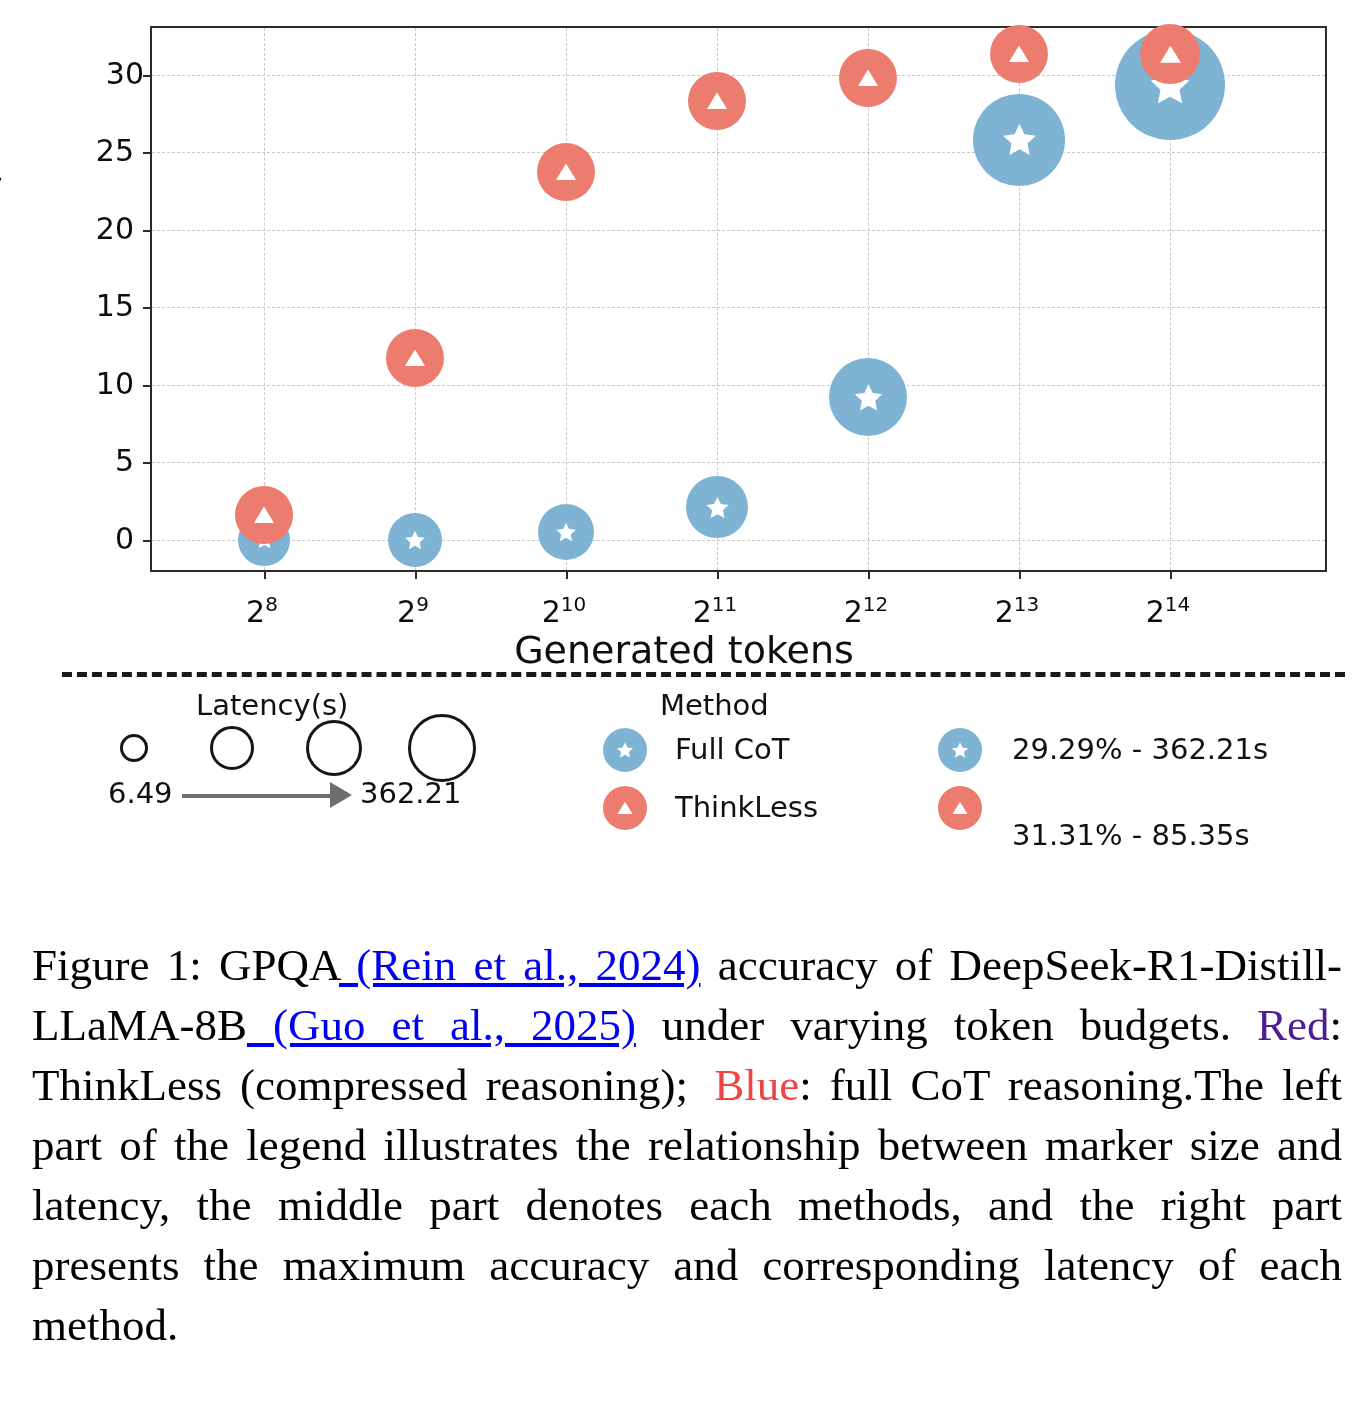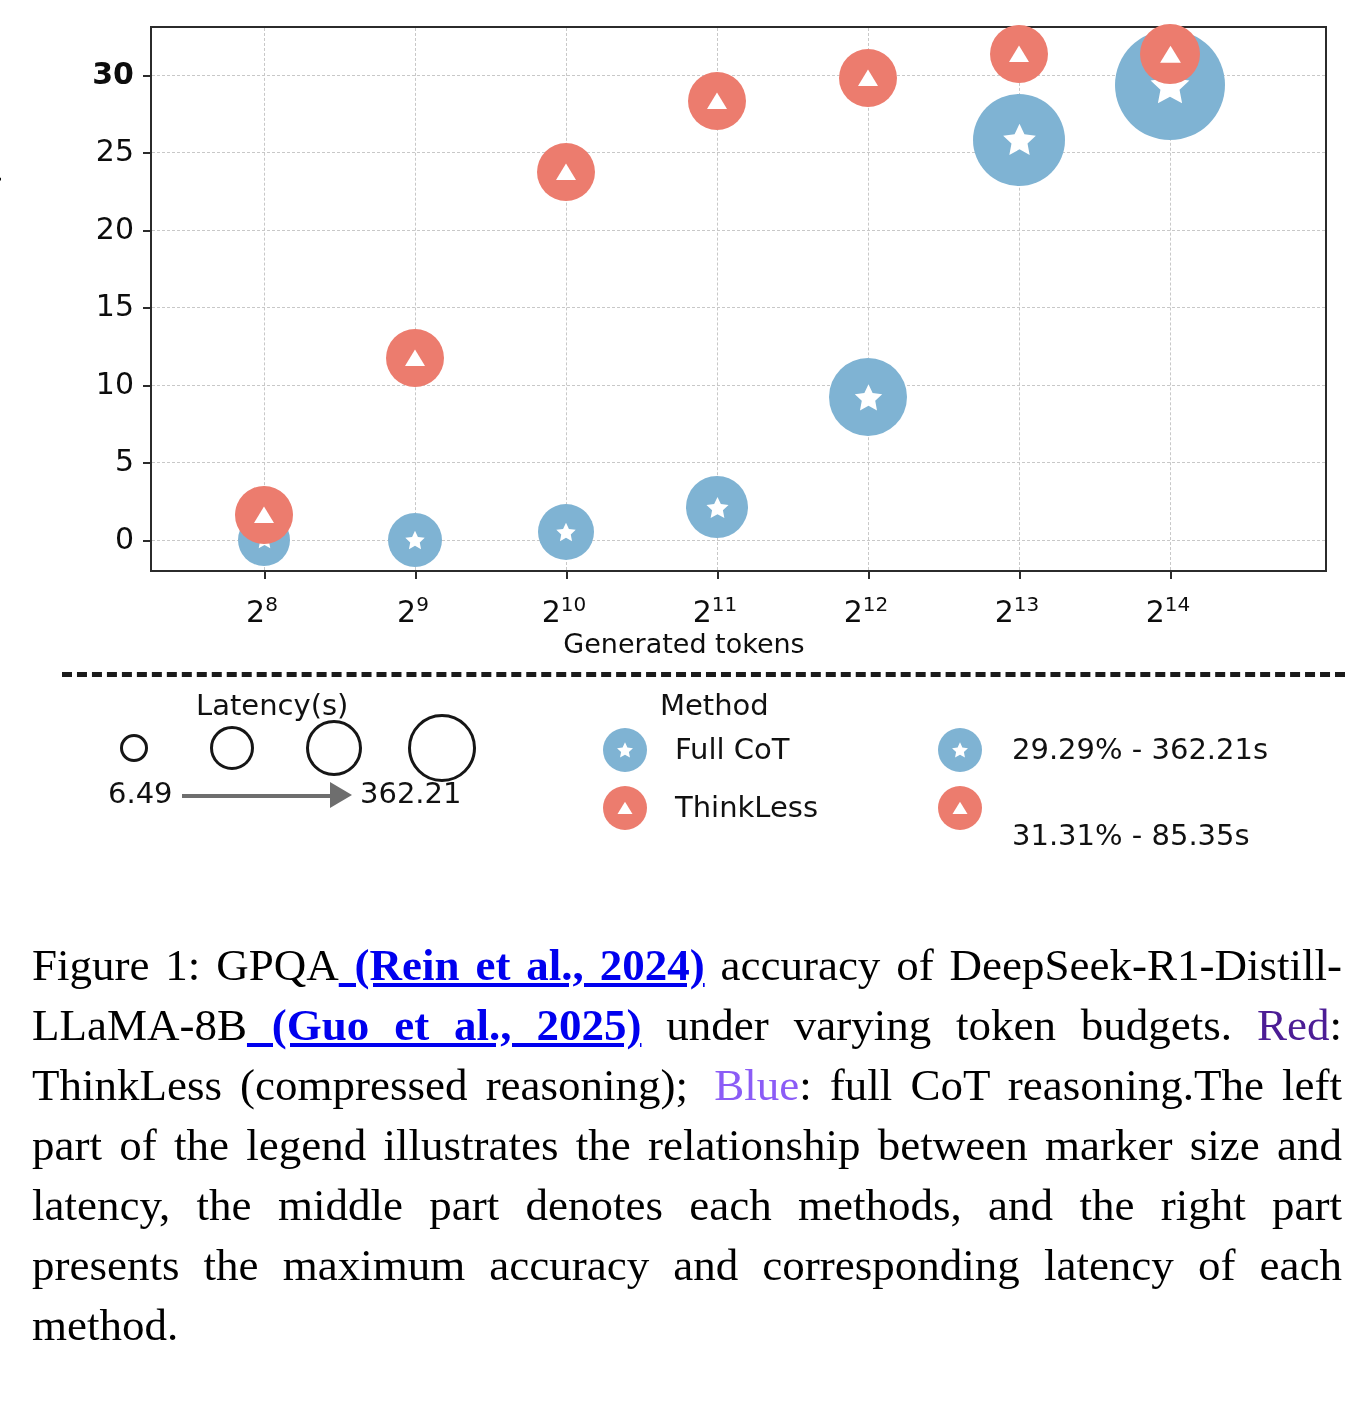--- a/index.html
+++ b/index.html
@@ -49,21 +49,21 @@
     left:-34px;top:216px;
     font-size:31px;color:#0d0d0d;
     transform:rotate(-90deg);
     transform-origin:left top;
     white-space:nowrap;
   }
   .xlabel{
     position:absolute;
     left:0;right:0;top:628px;
     text-align:center;
-    font-size:27px;color:#0d0d0d;
+    font-size:38px;color:#0d0d0d;
   }
 
   
   .marker{
     position:absolute;
     border-radius:50%;
     transform:translate(-50%,-50%);
     display:flex;align-items:center;justify-content:center;
   }
   .marker svg{display:block;}
@@ -94,23 +94,23 @@
 
   
   .caption{
     position:absolute;left:32px;top:890px;width:1310px;
     font-family:"Liberation Serif", serif;
     font-size:45px;line-height:60px;
     color:#000;
     text-align:justify;
     text-align-last:left;
   }
-  .cite{color:#0000ee;text-decoration:underline;font-weight:bold;}
+  .cite{color:#0000ee;text-decoration:underline;}
   .red-word{color:#4c1d95;}
-  .blue-word{color:#8b5cf6;margin-left:8px;}
+  .blue-word{color:#ef4444;margin-left:8px;}
 </style>
 </head>
 <body>
 
 <div class="figure">
 
   <div class="plot-wrap">
 
     <div class="ylabel">Top@1 Accuracy(%)</div>
     <div class="xlabel">Generated tokens</div>
@@ -216,21 +216,21 @@
         </div>
       </div>
 
     <div id="ytick-labels">
         <div class="ytick-label" style="top: 537.875px; left: 54px; right: auto;">0</div>
         <div class="ytick-label" style="top: 460.318px; left: 54px; right: auto;">5</div>
         <div class="ytick-label" style="top: 382.761px; left: 54px; right: auto;">10</div>
         <div class="ytick-label" style="top: 305.205px; left: 54px; right: auto;">15</div>
         <div class="ytick-label" style="top: 227.648px; left: 54px; right: auto;">20</div>
         <div class="ytick-label" style="top: 150.091px; left: 54px; right: auto;">25</div>
-        <div class="ytick-label" style="top: 72.5341px; left: 54px; right: auto; font-weight: bold;">30</div>
+        <div class="ytick-label" style="top: 72.5341px; left: 64px; right: auto;">30</div>
       </div>
     <div id="xtick-labels">
         <div class="xtick-label" style="left: 262px;">2<sup>8</sup></div>
         <div class="xtick-label" style="left: 413px;">2<sup>9</sup></div>
         <div class="xtick-label" style="left: 564px;">2<sup>10</sup></div>
         <div class="xtick-label" style="left: 715px;">2<sup>11</sup></div>
         <div class="xtick-label" style="left: 866px;">2<sup>12</sup></div>
         <div class="xtick-label" style="left: 1017px; text-align: right;">2<sup>13</sup></div>
         <div class="xtick-label" style="left: 1168px;">2<sup>14</sup></div>
       </div>

